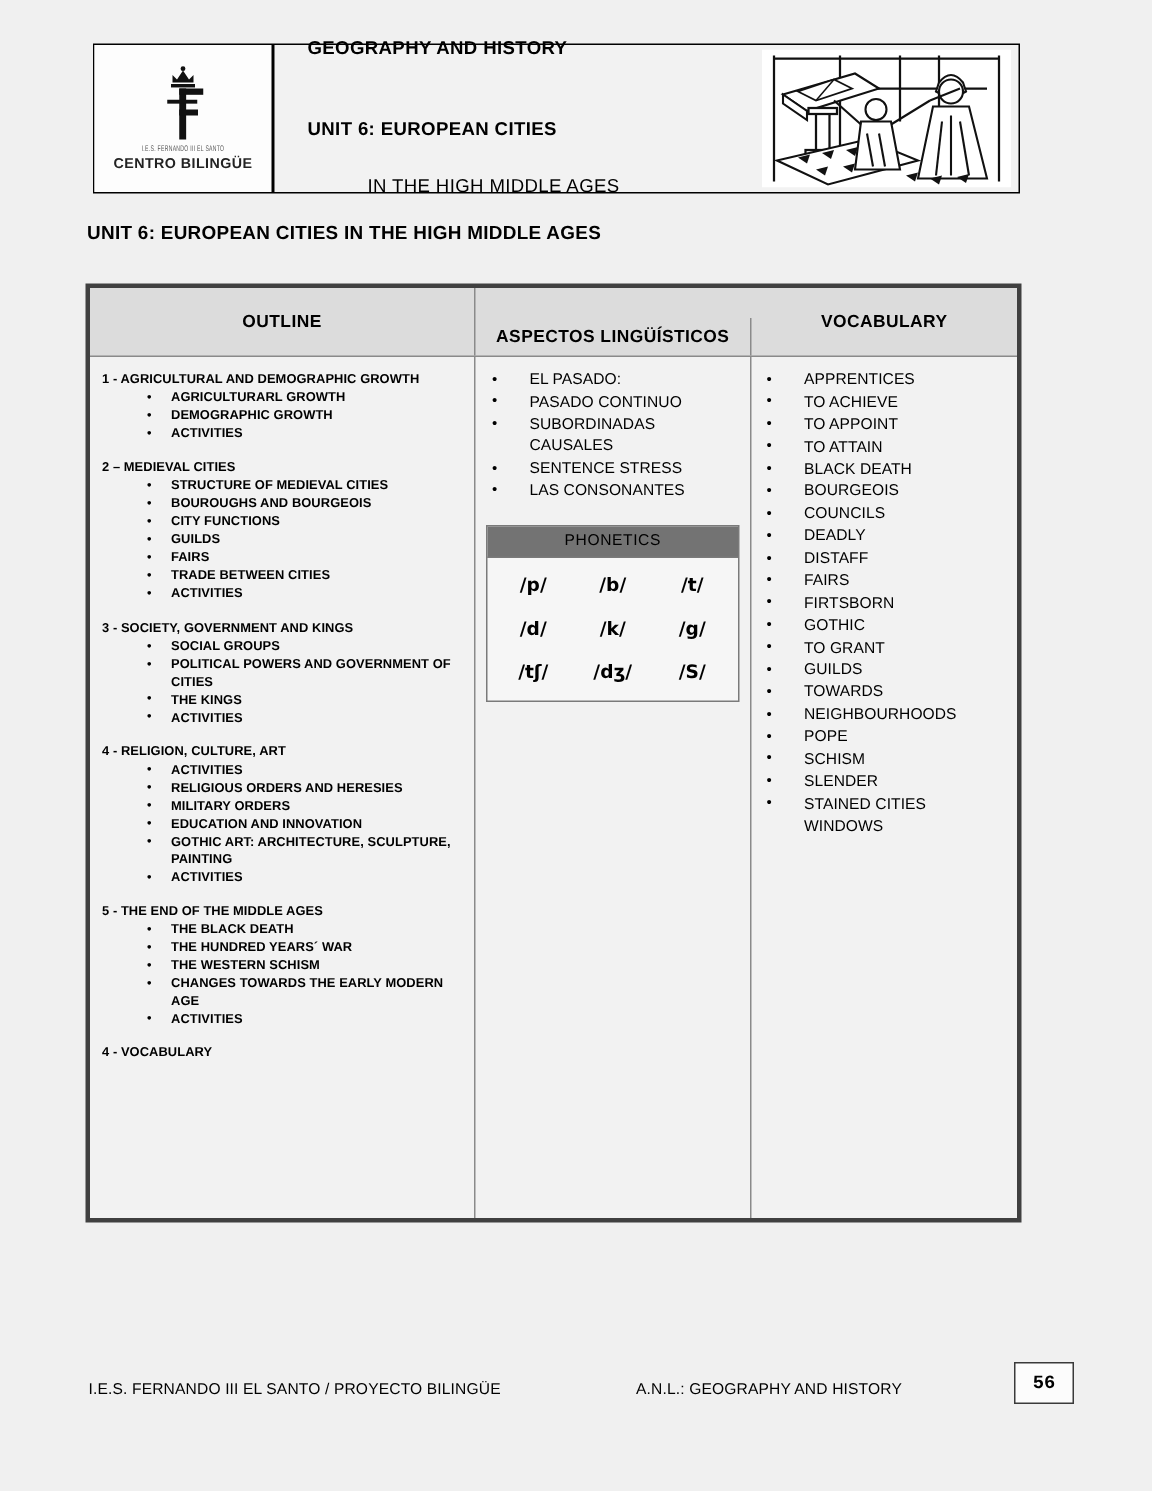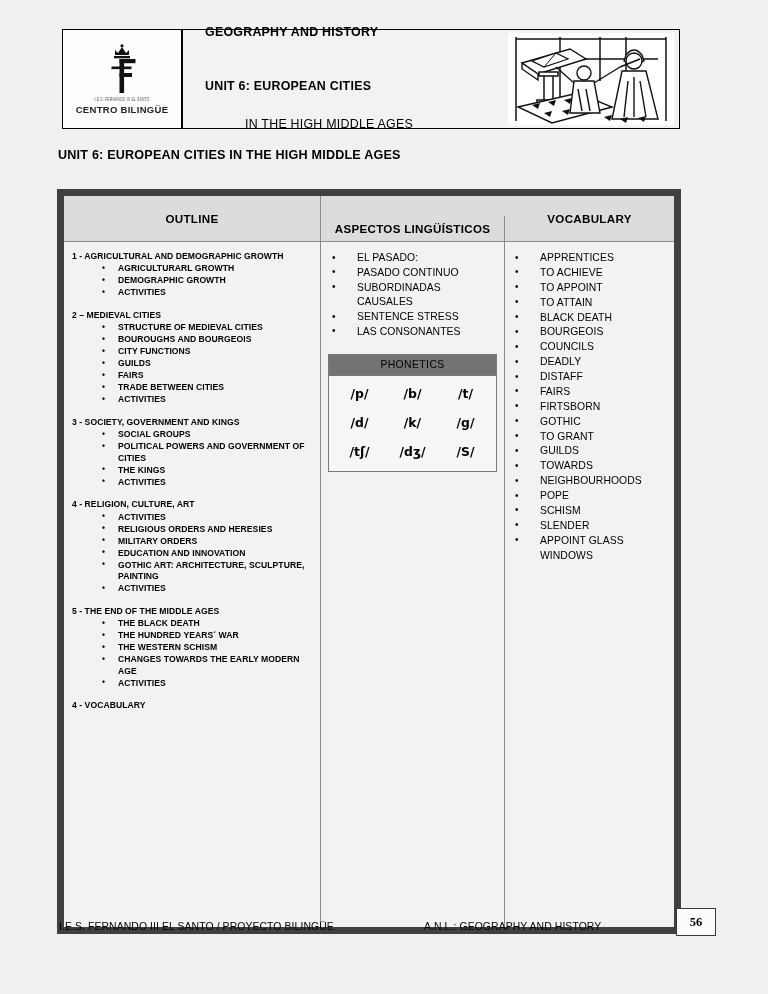--- a/index.html
+++ b/index.html
@@ -106,22 +106,22 @@
     font-weight: bold;
     letter-spacing: 0.2px;
   }
 
   
   .main-table {
     position: absolute;
     left: 57px;
     top: 189px;
     width: 624px;
-    height: 745px;
-    border: 7px solid #404040;
+    height: 626px;
+    border: 3px solid #404040;
     box-sizing: border-box;
     display: flex;
     flex-direction: column;
     background: #f2f2f2;
   }
   .table-head {
     display: flex;
     height: 45px;
     background: #dcdcdc;
     border-bottom: 1px solid #8a8a8a;
@@ -276,21 +276,21 @@
     top: 908px;
     width: 38px;
     height: 26px;
     border: 1.6px solid #3a3a3a;
     background: #fcfcfc;
     display: flex;
     align-items: center;
     justify-content: center;
     font-size: 12.5px;
     font-weight: bold;
-    font-family: Liberation Serif, serif;
+    font-family: Liberation Mono, monospace;
   }
 </style>
 </head>
 <body>
 
 <div class="header-banner">
 
   <div class="logo-box">
     <div class="logo-mark">
       <svg width="48" height="52" viewBox="0 0 48 52" aria-hidden="true">
@@ -507,21 +507,21 @@
           <li>FAIRS</li>
           <li>FIRTSBORN</li>
           <li>GOTHIC</li>
           <li>TO GRANT</li>
           <li>GUILDS</li>
           <li>TOWARDS</li>
           <li>NEIGHBOURHOODS</li>
           <li>POPE</li>
           <li>SCHISM</li>
           <li>SLENDER</li>
-          <li>APPOINT GLASS WINDOWS</li>
+          <li>STAINED CITIES WINDOWS</li>
         </ul>
     </div>
 
   </div>
 </div>
 
 <div class="footer-left">I.E.S. FERNANDO III EL SANTO  /  PROYECTO BILINGÜE</div>
 <div class="footer-center">A.N.L.: GEOGRAPHY AND HISTORY</div>
 <div class="page-box">56</div>
 

